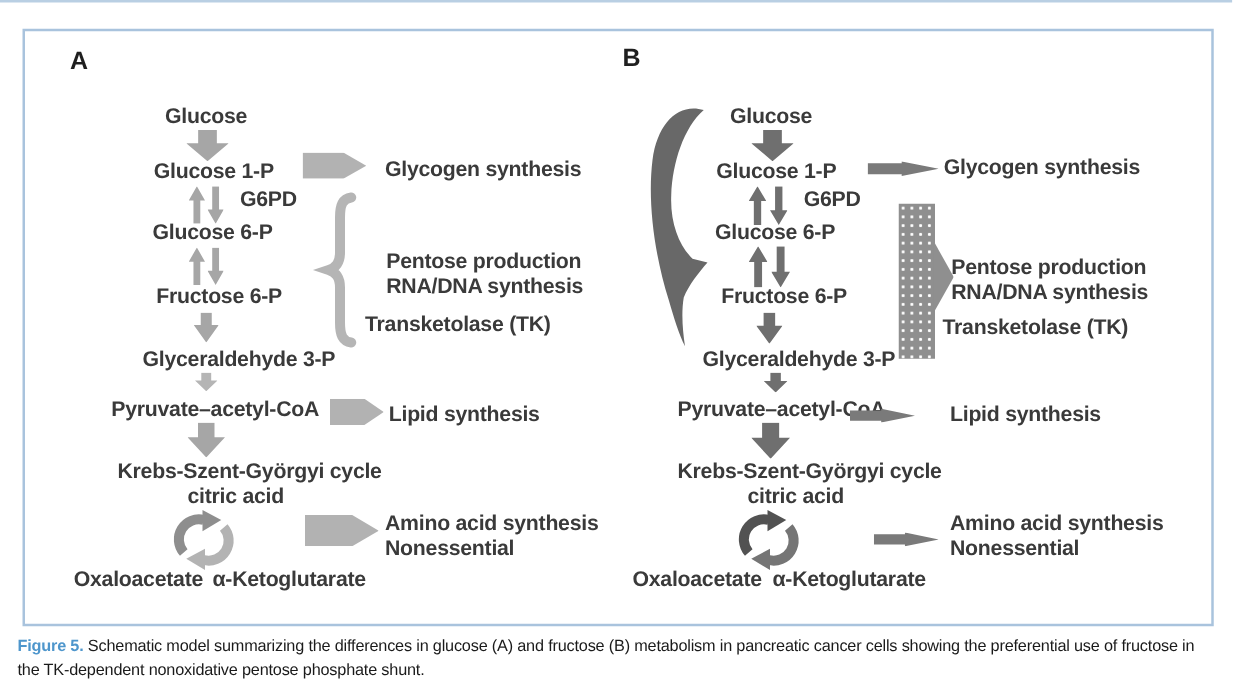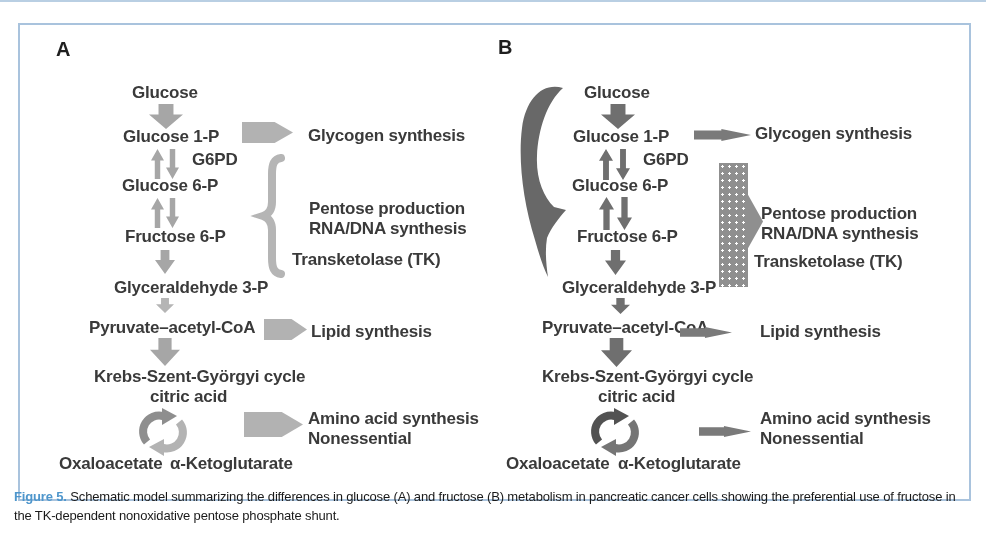--- a/index.html
+++ b/index.html
@@ -20,21 +20,21 @@
   .fill-b2{background:#7a7a7a;}
   .blockdown{clip-path:polygon(28% 0,72% 0,72% 42%,100% 42%,50% 100%,0 42%,28% 42%);}
   .up{clip-path:polygon(50% 0,100% 38%,71% 38%,71% 100%,29% 100%,29% 38%,0 38%);}
   .dn{clip-path:polygon(50% 100%,100% 62%,71% 62%,71% 0,29% 0,29% 62%,0 62%);}
   .blockright{clip-path:polygon(0 0,64% 0,100% 50%,64% 100%,0 100%);}
   .thinright{clip-path:polygon(0 18%,48% 18%,48% 8%,100% 50%,48% 92%,48% 82%,0 82%);}
   .tri-right{clip-path:polygon(0 0,100% 50%,0 100%);}
   .stipple{background-color:#8f8f8f;
            background-image:radial-gradient(circle,#ffffff 1px,rgba(0,0,0,0) 1.4px);
            background-size:7px 7px;}
-  .caption{position:absolute;left:14px;top:488px;width:958px;font-size:13px;line-height:18.5px;
+  .caption{position:absolute;left:14px;top:508px;width:958px;font-size:13px;line-height:18.5px;
            color:#1a1a1a;letter-spacing:-0.15px;}
   .caption .figlabel{font-weight:bold;color:#4e96cc;}
   svg{position:absolute;overflow:visible;}
 </style>
 </head>
 <body>
 
 <div id="root">
 
   <div class="toprule"></div>

